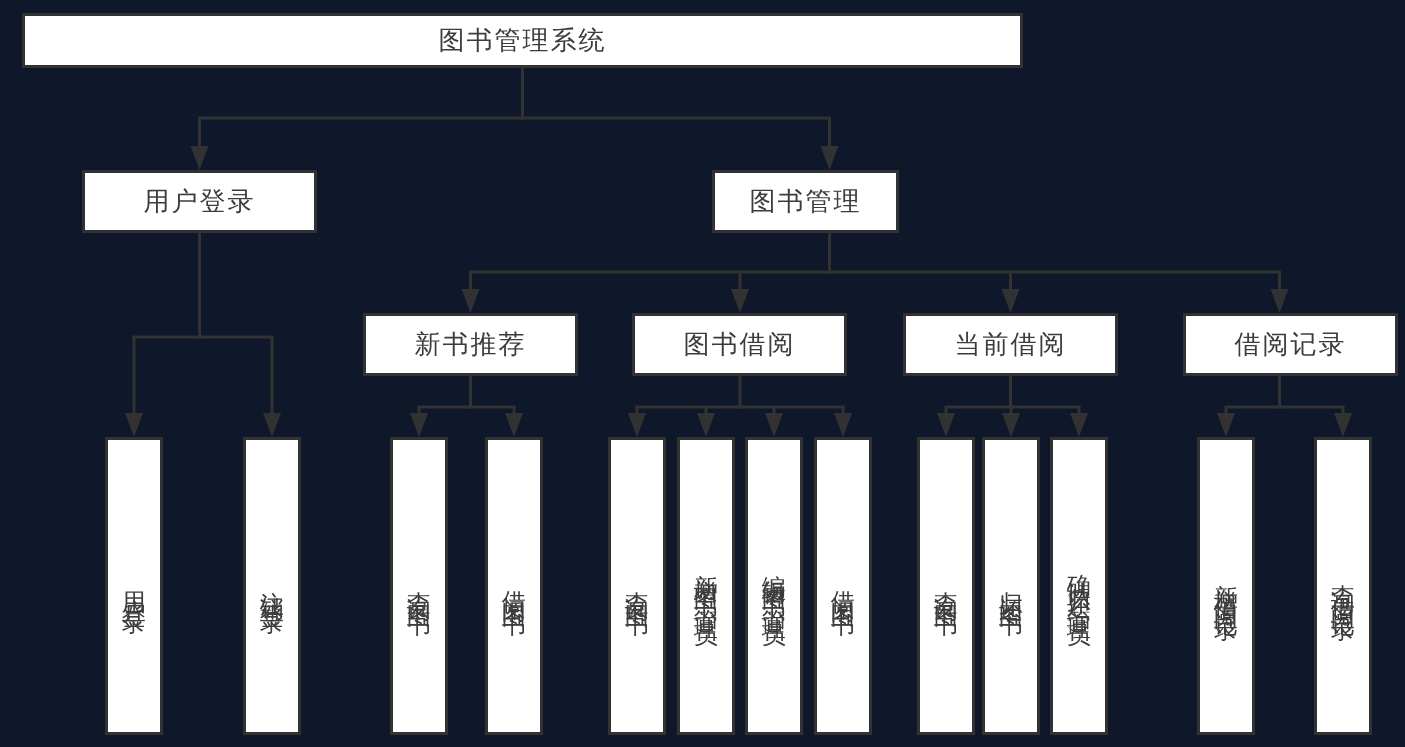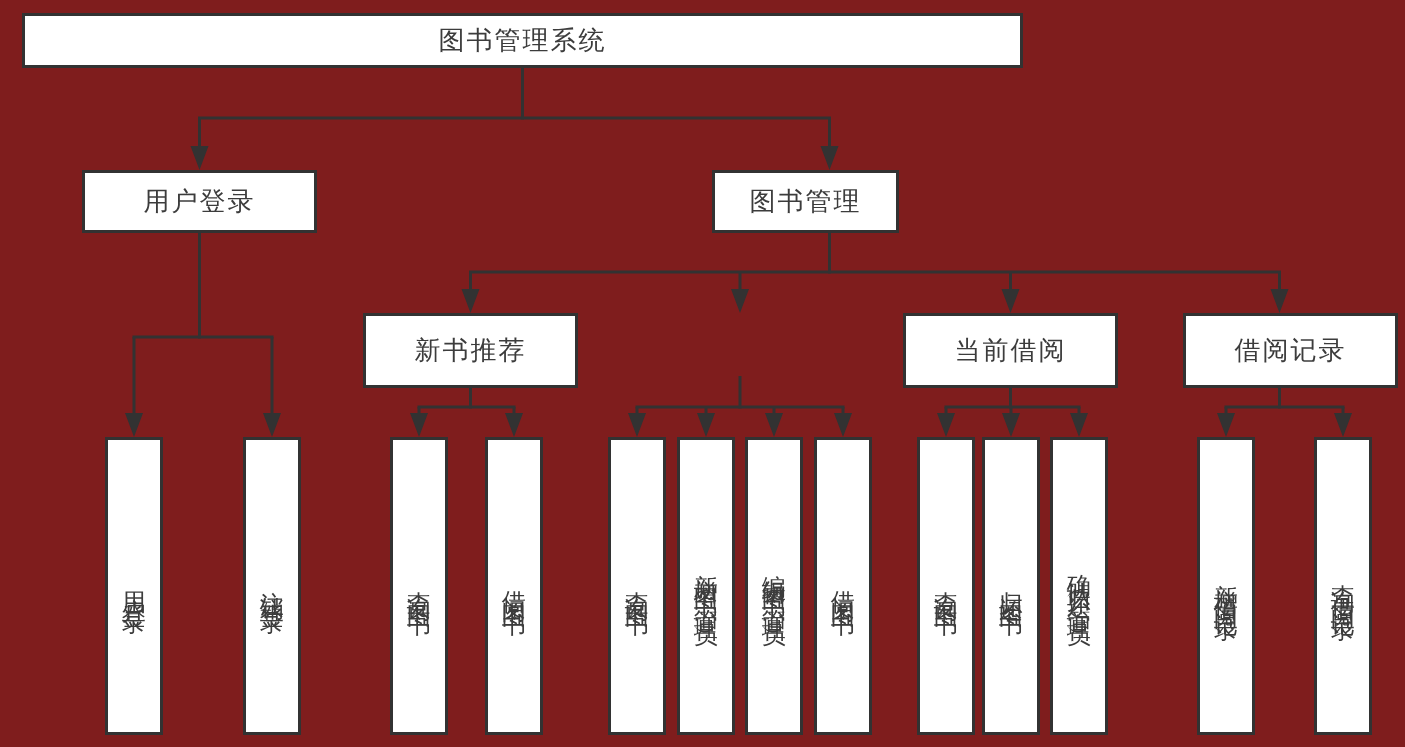--- a/index.html
+++ b/index.html
@@ -3,21 +3,21 @@
 <meta charset="utf-8">
 <style>
   * { margin: 0; padding: 0; box-sizing: border-box; }
   html, body { background: #ffffff; }
   body { font-family: "Liberation Sans", sans-serif; }
 
   .canvas {
     position: relative;
     width: 1405px;
     height: 747px;
-    background: #7f1d1d;
+    background: #0f172a;
     overflow: hidden;
   }
 
   .connectors {
     position: absolute;
     left: 0; top: 0;
     width: 1405px; height: 747px;
     z-index: 1;
   }
 
@@ -46,21 +46,21 @@
     line-height: 1.15;
     white-space: nowrap;
   }
 
   
   .n-root    { left: 22px;   top: 13px;  width: 1001px; height: 55px; }
   
   .n-user    { left: 82px;   top: 170px; width: 235px;  height: 63px; }
   .n-mgmt    { left: 712px;  top: 170px; width: 187px;  height: 63px; }
   
-  .lvl3      { top: 313px; width: 215px; height: 75px; }
+  .lvl3      { top: 313px; width: 215px; height: 63px; }
   .n-newbook { left: 363px;  }
   .n-borrow  { left: 632px;  }
   .n-current { left: 903px;  }
   .n-records { left: 1172px; margin-left: 11px; }
   
   .leaf      { top: 437px; width: 58px; height: 298px; }
   .lf-1  { left: 105px; }
   .lf-2  { left: 243px; }
   .lf-3  { left: 390px; }
   .lf-4  { left: 485px; }
@@ -173,20 +173,23 @@
   <div class="box n-user">
     <span class="htext">用户登录</span>
   </div>
   <div class="box n-mgmt">
     <span class="htext">图书管理</span>
   </div>
 
   <div class="box lvl3 n-newbook">
     <span class="htext">新书推荐</span>
   </div>
+  <div class="box lvl3 n-borrow">
+    <span class="htext">图书借阅</span>
+  </div>
   <div class="box lvl3 n-current">
     <span class="htext">当前借阅</span>
   </div>
   <div class="box lvl3 n-records">
     <span class="htext">借阅记录</span>
   </div>
 
   <div class="box leaf lf-1">
     <span class="vtext">用户登录</span>
   </div>

